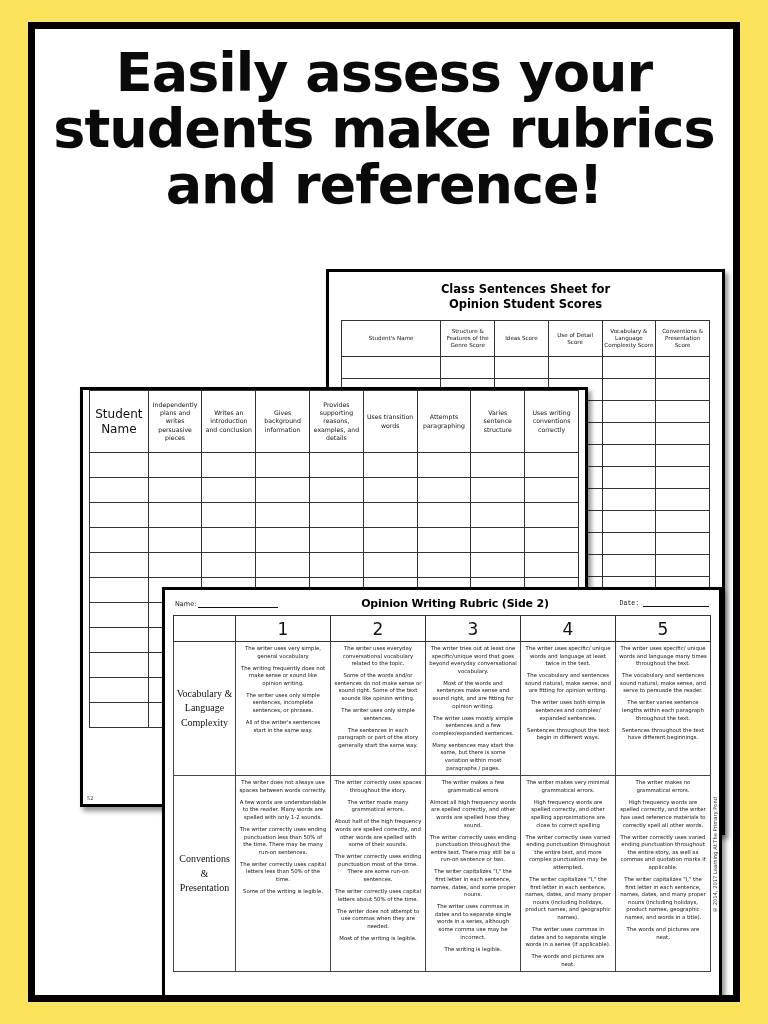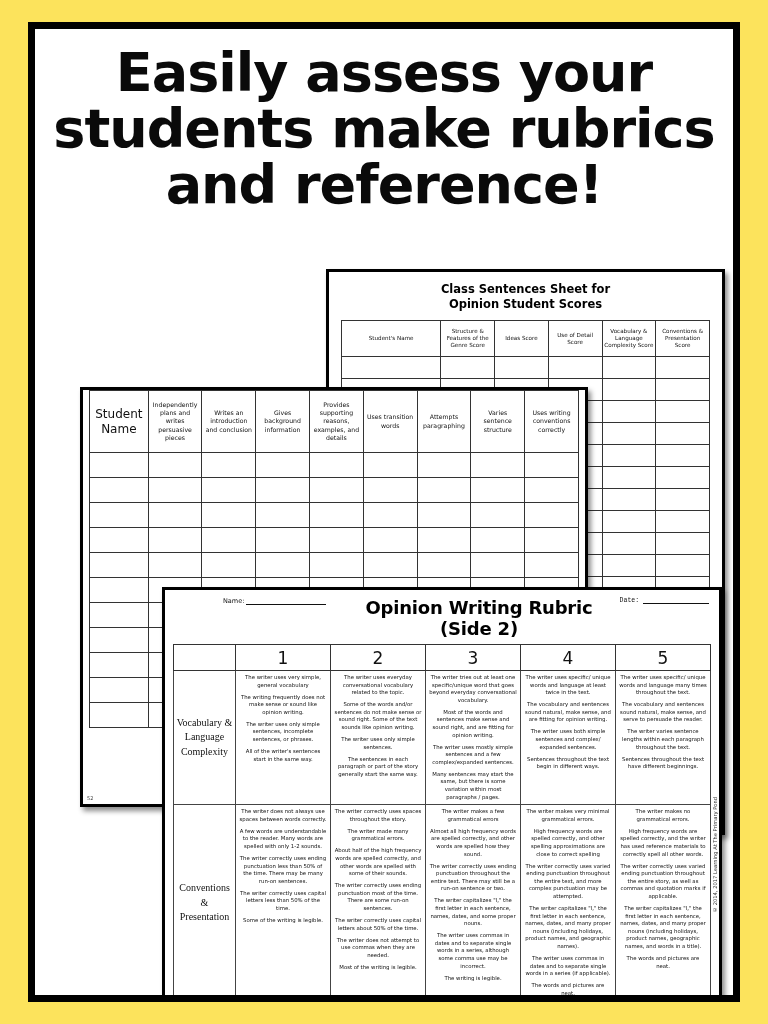--- a/index.html
+++ b/index.html
@@ -129,22 +129,22 @@
   }
 
   
   #rubric-sheet {
     left: 127px; top: 558px;
     width: 560px; height: 425px;
     z-index: 3;
   }
   #rubric-head {
     display: flex;
+    align-items: center;
     padding: 7px 10px 5px 10px;
-    margin-left: 48px;
   }
   #rubric-head .namefield,
   #rubric-head .datefield {
     font-size: 6.5px;
     font-family: "DejaVu Sans", sans-serif;
     white-space: nowrap;
     color: #111;
   }
   #rubric-head .namefield { width: 122px; text-align: left; }
   #rubric-head .datefield { width: 96px; text-align: right; font-family: Liberation Mono, monospace; }
@@ -153,21 +153,21 @@
     border-bottom: 1px solid #111;
     vertical-align: bottom;
   }
   #rubric-head .namefield .rule { width: 80px; }
   #rubric-head .datefield .rule { width: 66px; }
   #rubric-title {
     flex: 1;
     text-align: center;
     font-family: "DejaVu Sans", sans-serif;
     font-weight: 700;
-    font-size: 18px;
+    font-size: 11px;
     color: #000;
     letter-spacing: -0.2px;
   }
   #rubric-sheet .tablewrap { padding: 0 8px 8px 8px; }
   #rubric-sheet table.grid { border: 1px solid #222; }
   #rubric-sheet table.grid td { border: 1px solid #444; }
   #rubric-sheet th.scorehdr {
     font-size: 17px;
     font-family: "DejaVu Sans", sans-serif;
     font-weight: 400;

